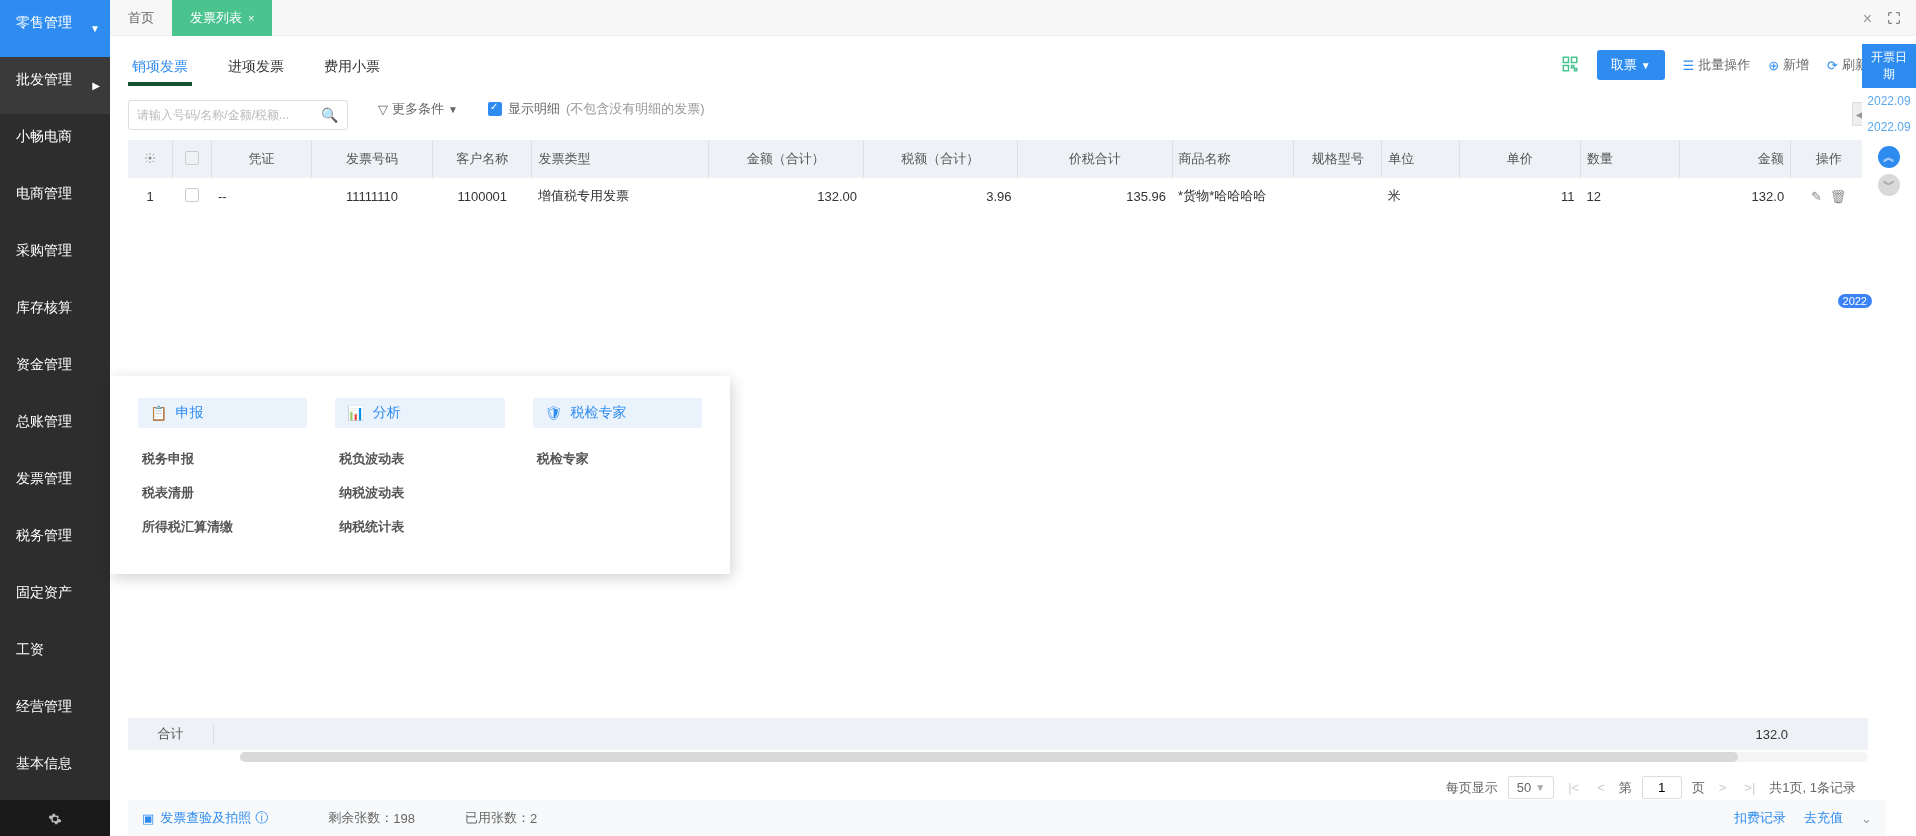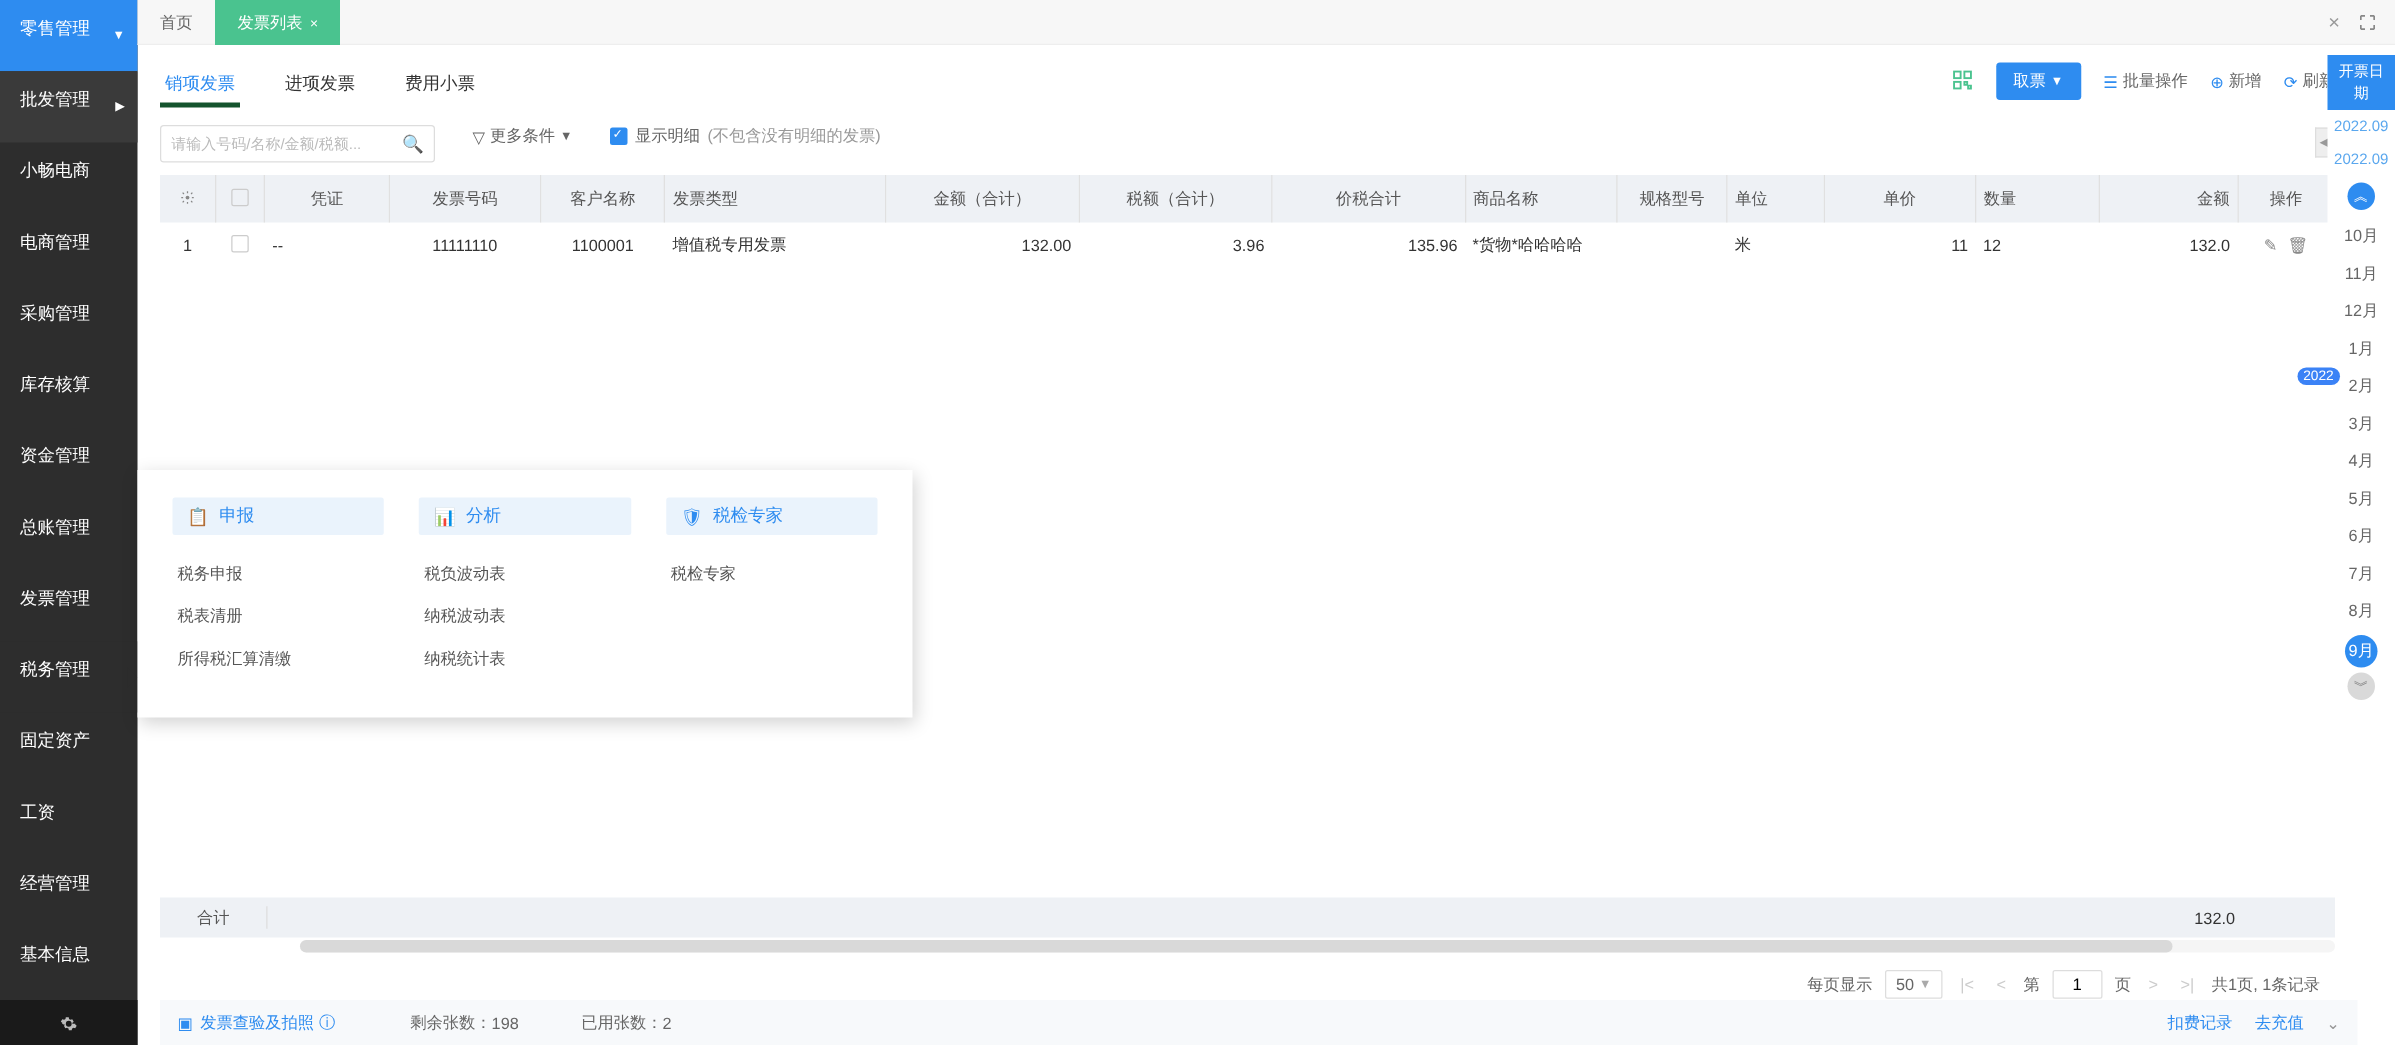--- a/index.html
+++ b/index.html
@@ -74,21 +74,21 @@
 
 
 .footer-bar { position:absolute; left:128px; right:30px; bottom:0; height:36px; background:#f7f9fb; display:flex; align-items:center; padding:0 14px; color:#666; font-size:13px; }
 .footer-bar .link { color:#2e8cf0; cursor:pointer; }
 .footer-right { margin-left:auto; display:flex; gap:18px; align-items:center; }
 
 
 .submenu-popup { position:absolute; left:110px; top:376px; width:620px; background:#fff; box-shadow:2px 4px 14px rgba(0,0,0,0.18); padding:22px 28px 30px; display:flex; gap:28px; }
 .submenu-col { flex:1; }
 .submenu-header { background:#eaf3fc; color:#2e8cf0; padding:6px 12px; border-radius:2px; font-size:14px; display:flex; align-items:center; gap:8px; margin-bottom:14px; }
-.submenu-item { padding:8px 4px; color:#555; cursor:pointer; font-size:13px; }
+.submenu-item { padding:8px 4px; color:#555; cursor:pointer; font-size:13px;font-weight:bold; }
 
 
 .date-panel { position:absolute; right:0; top:44px; width:54px; background:#fff; }
 .date-header { background:#2e8cf0; color:#fff; font-size:12px; padding:5px 4px; text-align:center; }
 .date-year { color:#5aa7ee; font-size:12px; text-align:center; padding:6px 0; cursor:pointer; }
 .date-nav-up { width:22px; height:22px; background:#2e8cf0; color:#fff; border-radius:50%; margin:6px auto; text-align:center; line-height:22px; font-size:12px; cursor:pointer; }
 .month-item { text-align:center; padding:6px 0; color:#666; font-size:13px; cursor:pointer; position:relative; }
 .month-item.active { background:#2e8cf0; color:#fff; border-radius:50%; width:26px; margin:4px auto; padding:4px 0; }
 .year-badge { position:absolute; right:44px; top:294px; background:#3b82f6; color:#fff; font-size:11px; padding:1px 5px; border-radius:8px; }
 .date-nav-down { width:22px; height:22px; background:#d9d9d9; color:#888; border-radius:50%; margin:4px auto; text-align:center; line-height:22px; font-size:12px; cursor:pointer; }
@@ -322,29 +322,15 @@
     <div class="submenu-item">税检专家</div>
   </div>
 </div>
 
 <div class="date-collapse">◀</div>
 <div class="date-panel">
   <div class="date-header">开票日期</div>
   <div class="date-year">2022.09</div>
   <div class="date-year">2022.09</div>
   <div class="date-nav-up">︽</div>
-  <div id="months">
-      <div class="month-item">10月</div>
-      <div class="month-item">11月</div>
-      <div class="month-item">12月</div>
-      <div class="month-item">1月</div>
-      <div class="month-item">2月</div>
-      <div class="month-item">3月</div>
-      <div class="month-item">4月</div>
-      <div class="month-item">5月</div>
-      <div class="month-item">6月</div>
-      <div class="month-item">7月</div>
-      <div class="month-item">8月</div>
-      <div class="month-item active">9月</div>
-    </div>
   <div class="date-nav-down">︾</div>
 </div>
 <div class="year-badge">2022</div>
 
 </body></html>

